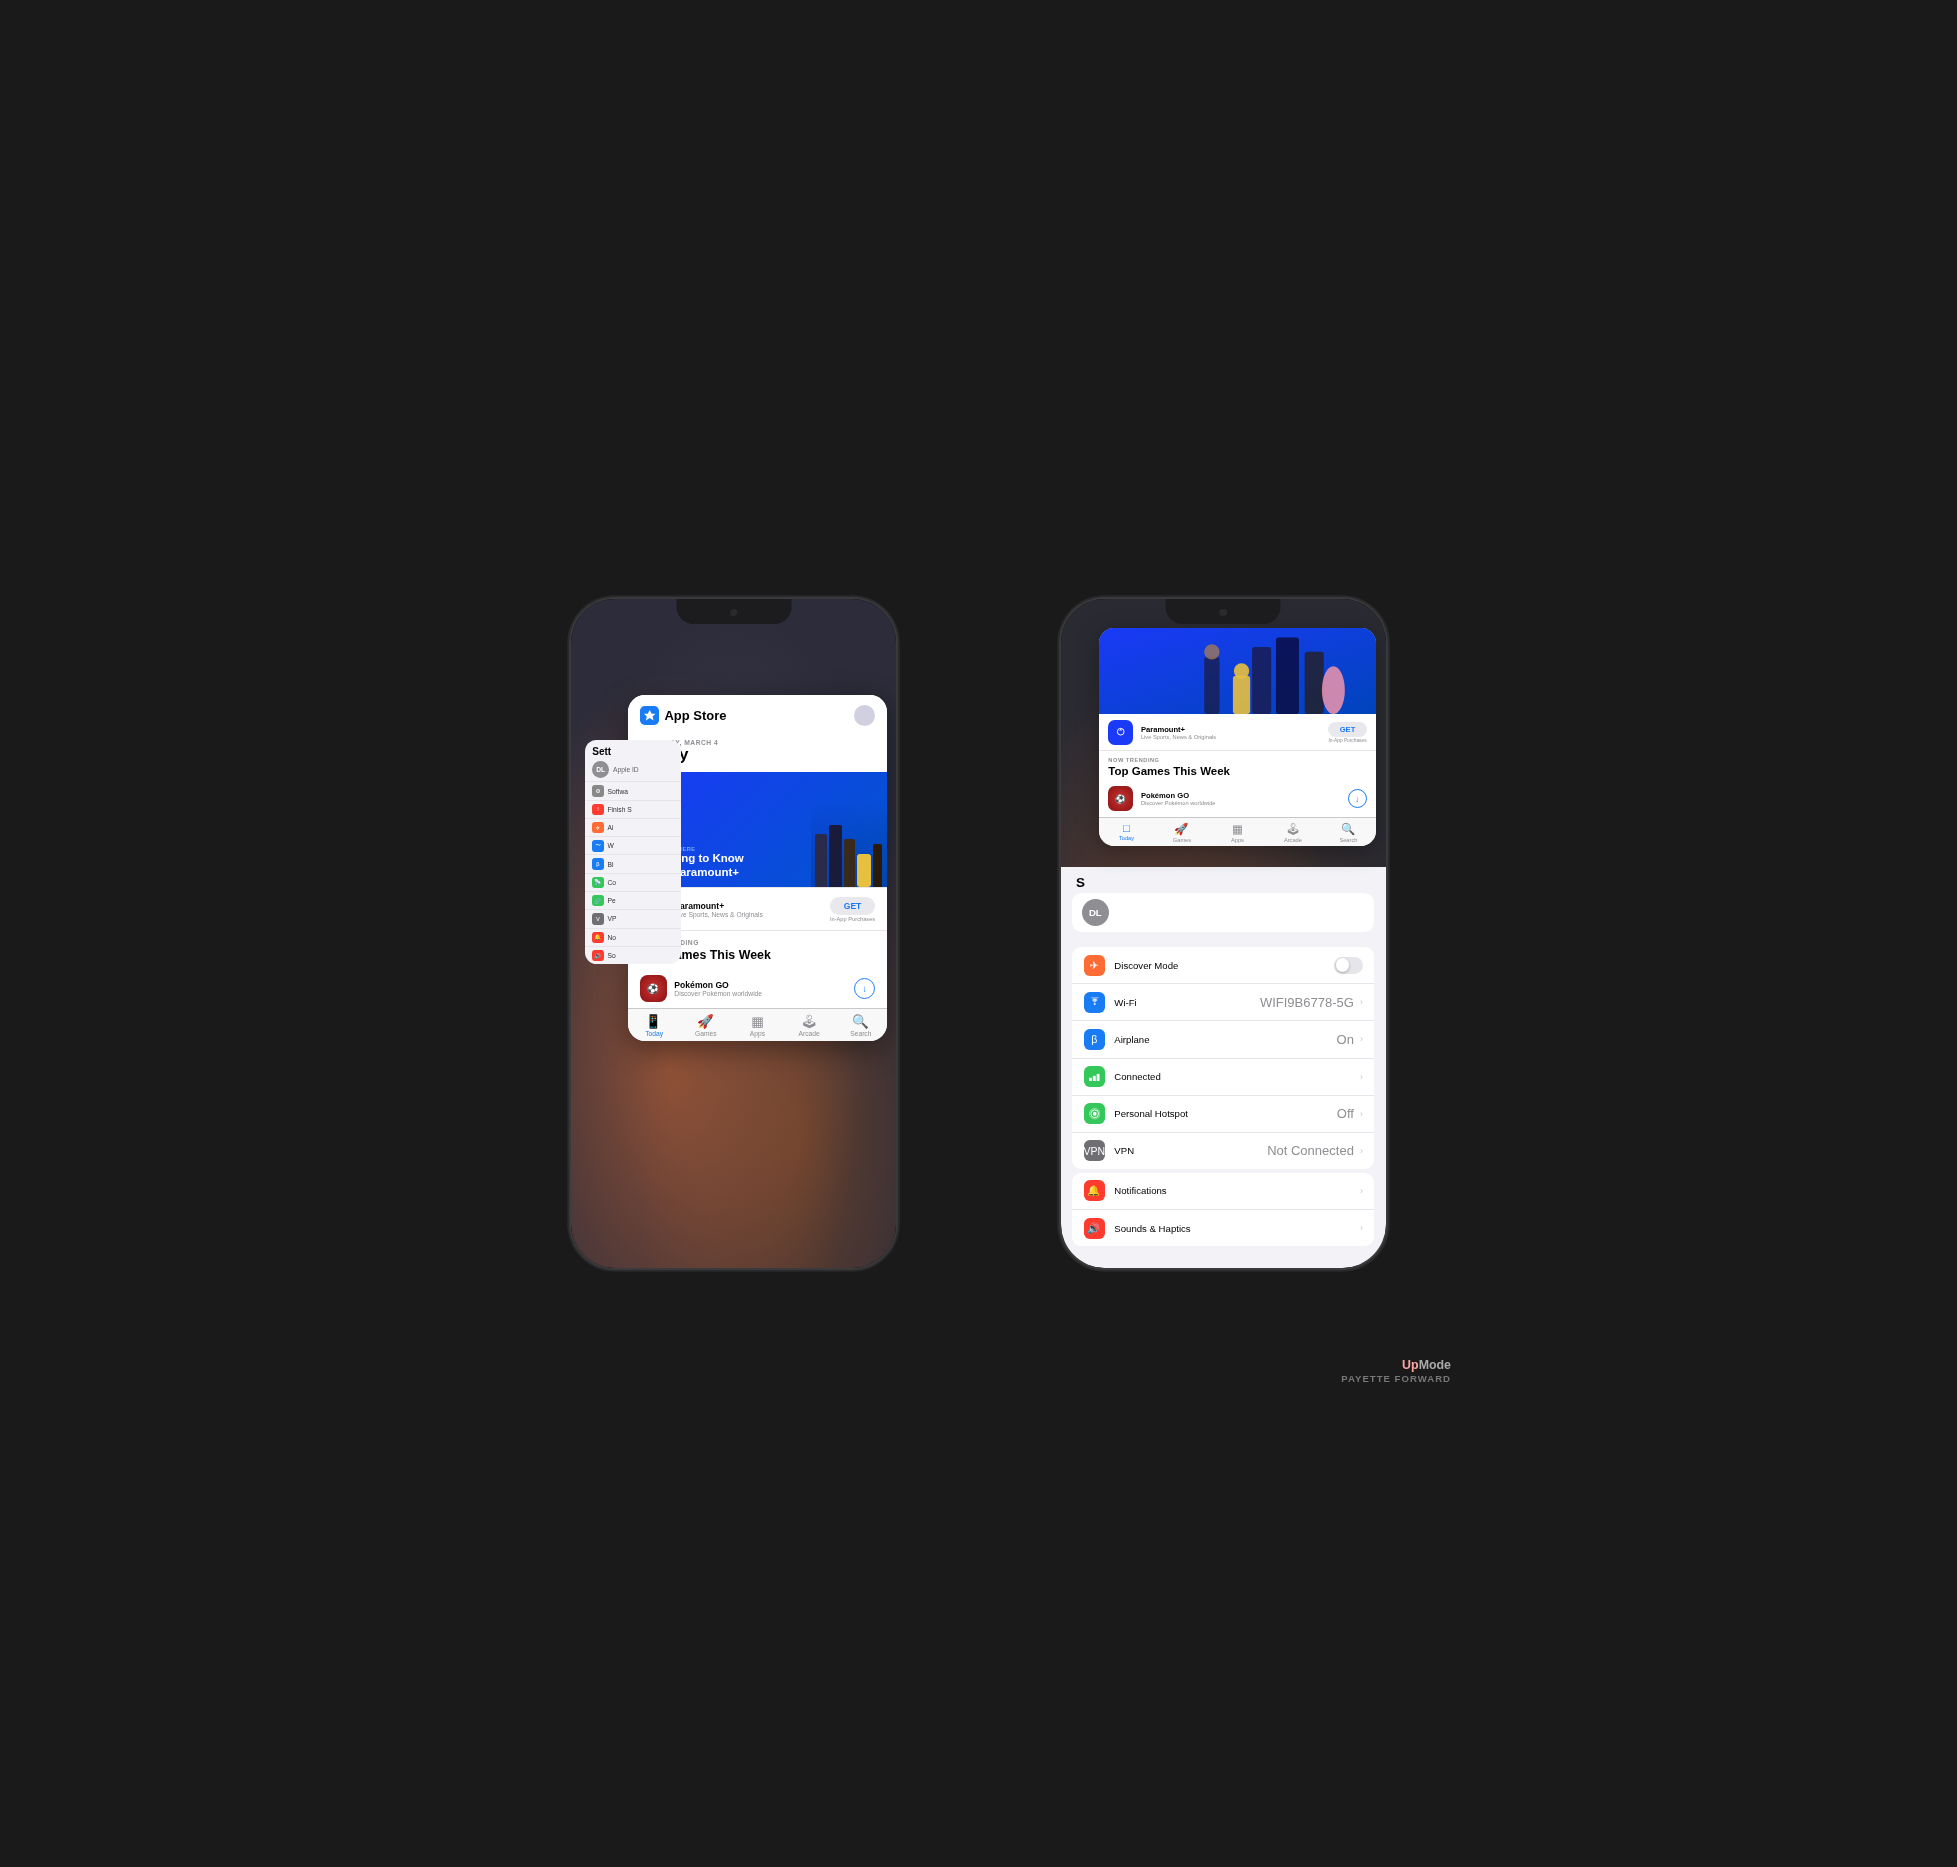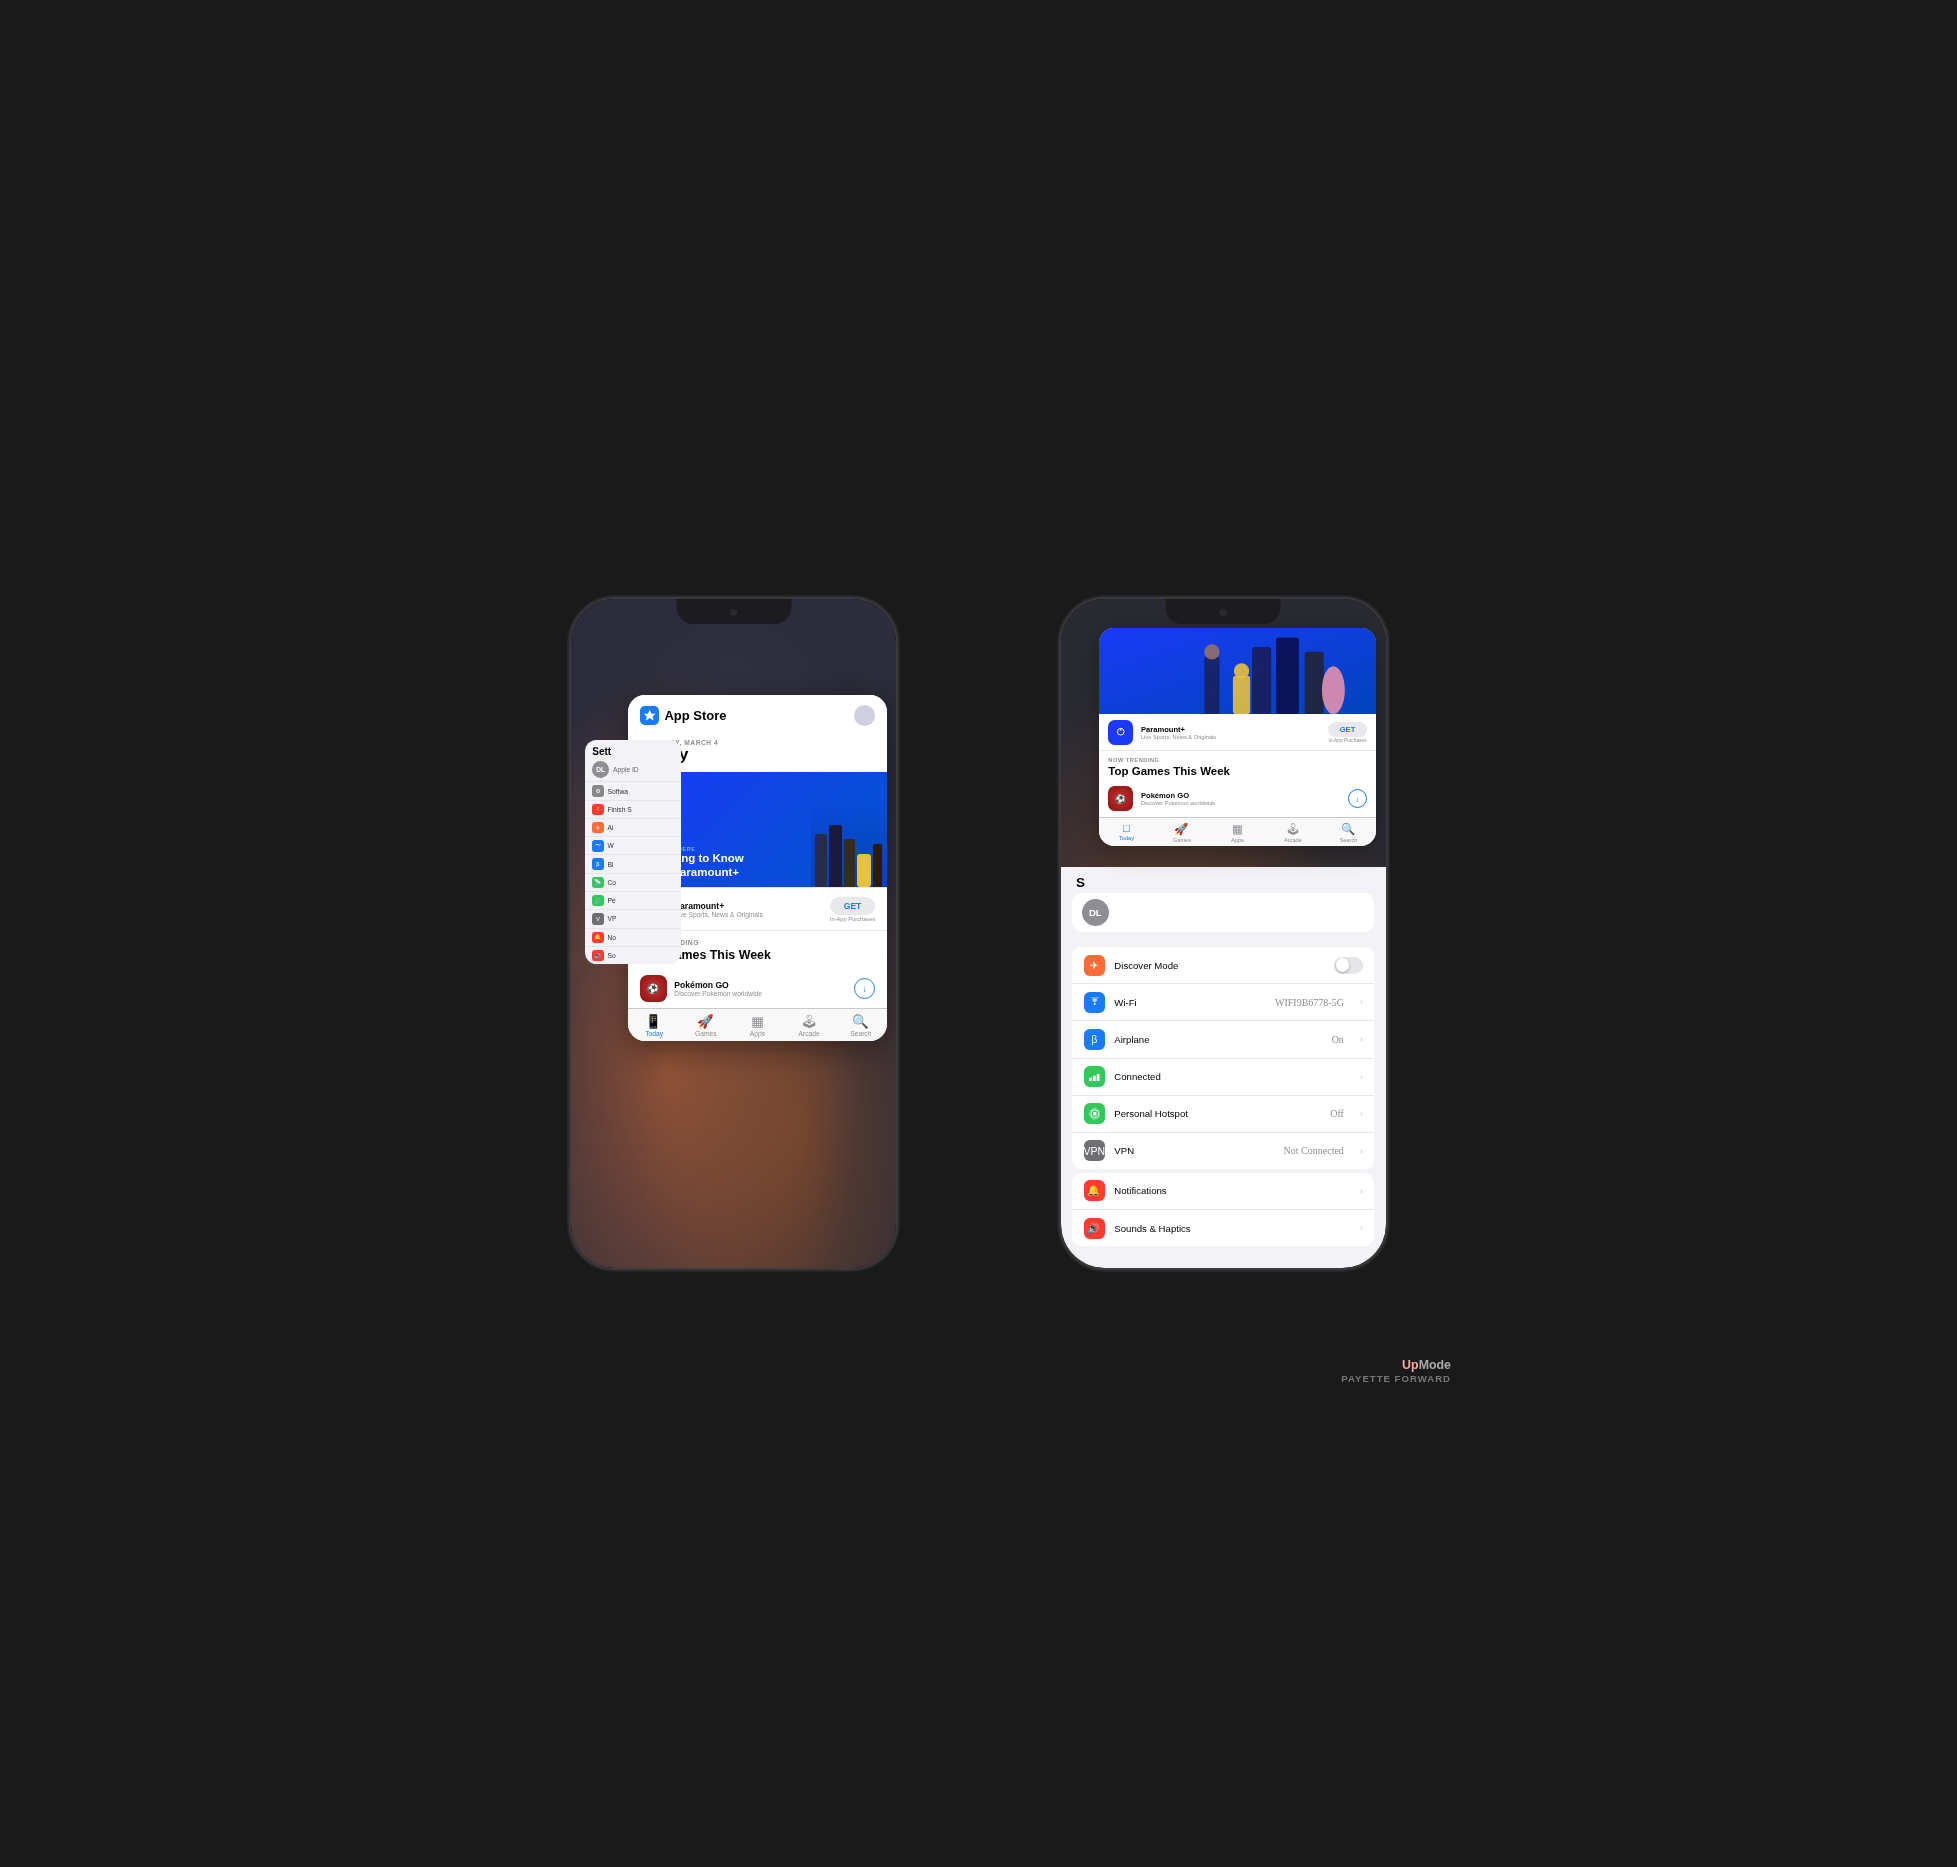--- a/index.html
+++ b/index.html
@@ -315,21 +315,21 @@
       margin-right: 9.6px;
       display: flex; align-items: center; justify-content: center;
       font-size: 10.5px; color: white;
       flex-shrink: 0;
     }
     .settings-label {
       flex: 1;
       font-size: 9.6px; color: #000;
     }
     .settings-value {
-      font-size: 10px; color: #8e8e93; margin-right: 16px; font-family: Liberation Serif, serif;
+      font-size: 13px; color: #8e8e93; margin-right: 6px;
     }
     .settings-chevron { font-size: 8.6px; color: #c7c7cc; }
     .toggle-off {
       width: 29px; height: 17px;
       background: #e5e5ea;
       border-radius: 8.6px;
       position: relative;
     }
     .toggle-off::after {
       content: '';

